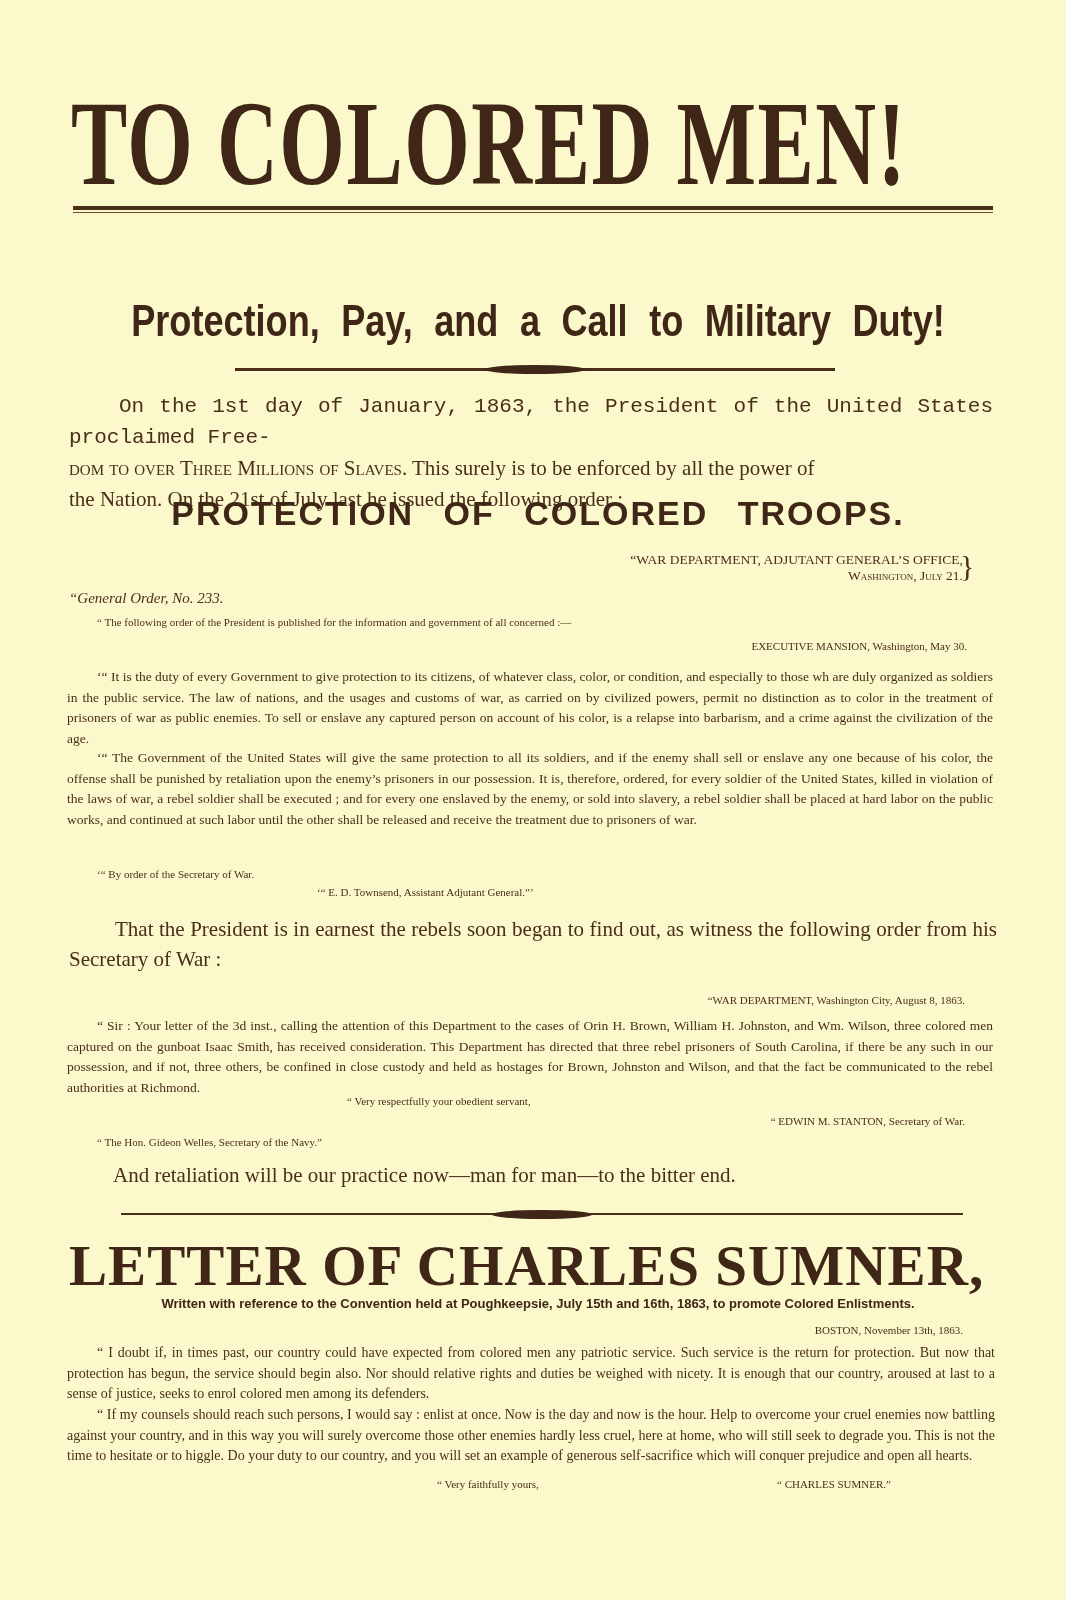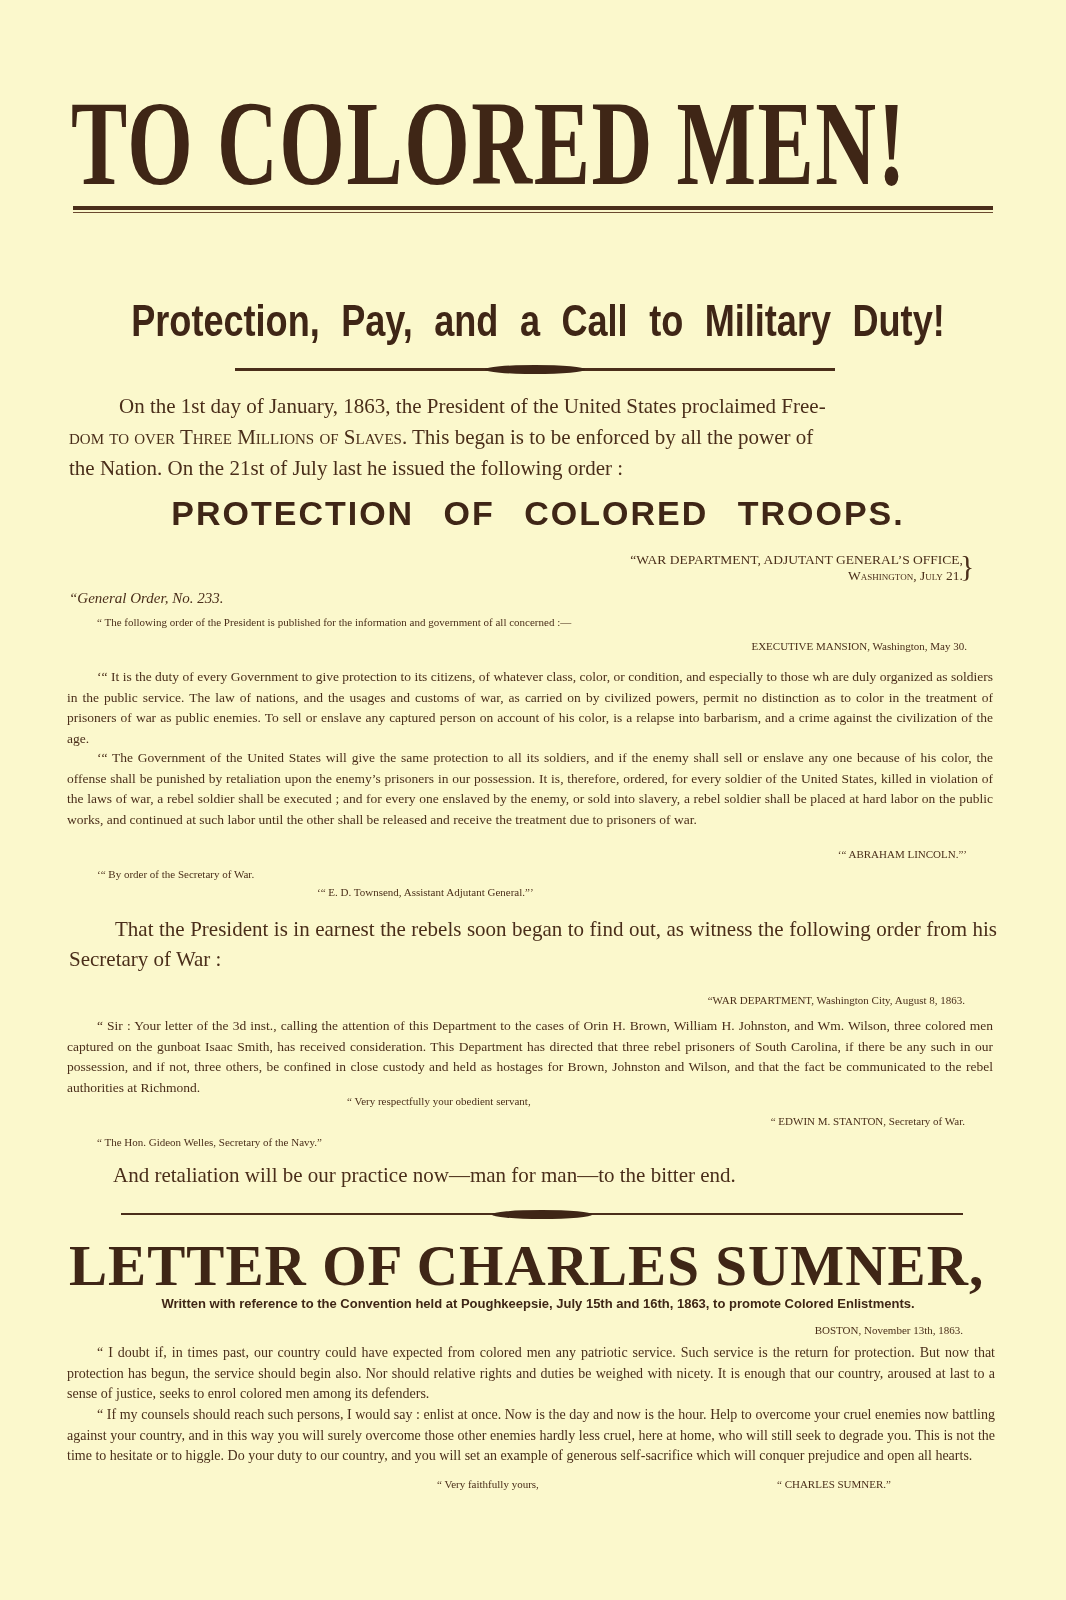--- a/index.html
+++ b/index.html
@@ -79,43 +79,42 @@
 
   <div class="abs title-main">TO COLORED MEN!</div>
   <div class="abs rule-double"></div>
   <div class="abs rule-double2"></div>
 
   <div class="abs center subtitle">Protection, Pay, and a Call to Military Duty!</div>
 
   <div class="abs orn-rule" style="top:368px; left:230px; width:600px;"></div>
 
   <div class="abs para-lg" style="top:391px; left:64px; width:924px;">
-    <div style="text-indent:50px;">On the 1st day of January, 1863, the President of the United States proclaimed Free-</div>
-    <div><span class="sc">dom to over Three Millions of Slaves.</span><span> This began is to be enforced by all the power of</span></div>
+    <div style="text-indent:50px;font-family:Liberation Mono, monospace;">On the 1st day of January, 1863, the President of the United States proclaimed Free-</div>
+    <div><span class="sc">dom to over Three Millions of Slaves.</span><span> This surely is to be enforced by all the power of</span></div>
     <div>the Nation.  On the 21st of July last he issued the following order :</div>
   </div>
 
   <div class="abs center heading-sans">PROTECTION OF COLORED TROOPS.</div>
 
   <div class="abs sm" style="top:552px; left:508px; width:450px; text-align:right; font-size:13.5px; line-height:16px;">
     <div>“WAR DEPARTMENT, ADJUTANT GENERAL’S OFFICE,</div>
     <div class="sc">Washington, July 21.</div>
   </div>
   <div class="abs" style="top:551px; left:955px; font-size:30px; line-height:30px; color:#4a2e1a;">}</div>
 
   <div class="abs md" style="top:588px; left:64px;">
     <span class="ital">“General Order,</span><span class="ital"> No. 233.</span>
   </div>
 
   <div class="abs sm" style="top:612px; left:92px; width:900px;">“ The following order of the President is published for the information and government of all concerned :—</div>
   <div class="abs sm" style="top:636px; left:500px; width:462px; text-align:right;">EXECUTIVE MANSION, Washington, May 30.</div>
 
   <div class="abs smj" style="top:667px; left:62px; width:926px; text-indent:30px;">‘“ It is the duty of every Government to give protection to its citizens, of whatever class, color, or condition, and especially to those wh are duly organized as soldiers in the public service. The law of nations, and the usages and customs of war, as carried on by civilized powers, permit no distinction as to color in the treatment of prisoners of war as public enemies. To sell or enslave any captured person on account of his color, is a relapse into barbarism, and a crime against the civilization of the age.</div>
   <div class="abs smj" style="top:748px; left:62px; width:926px; text-indent:30px;">‘“ The Government of the United States will give the same protection to all its soldiers, and if the enemy shall sell or enslave any one because of his color, the offense shall be punished by retaliation upon the enemy’s prisoners in our possession. It is, therefore, ordered, for every soldier of the United States, killed in violation of the laws of war, a rebel soldier shall be executed ; and for every one enslaved by the enemy, or sold into slavery, a rebel soldier shall be placed at hard labor on the public works, and continued at such labor until the other shall be released and receive the treatment due to prisoners of war.</div>
-  <div class="abs sm" style="top:844px; left:600px; width:362px; text-align:right;">‘“ ABRAHAM LINCOLN.”’</div>
 
   <div class="abs sm" style="top:864px; left:92px;">‘“ By order of the Secretary of War.</div>
   <div class="abs sm" style="top:882px; left:312px;">‘“ E. D. Townsend, Assistant Adjutant General.”’</div>
 
   <div class="abs para-lg" style="top:914px; left:64px; width:928px; text-indent:46px; font-size:21px; line-height:30px;">That the President is in earnest the rebels soon began to find out, as witness the following order from his Secretary of War :</div>
 
   <div class="abs sm" style="top:990px; left:500px; width:460px; text-align:right;">“WAR DEPARTMENT, Washington City, August 8, 1863.</div>
   <div class="abs smj" style="top:1016px; left:62px; width:926px; text-indent:30px;">“ Sir :  Your letter of the 3d inst., calling the attention of this Department to the cases of Orin H. Brown, William H. Johnston, and Wm. Wilson, three colored men captured on the gunboat Isaac Smith, has received consideration. This Department has directed that three rebel prisoners of South Carolina, if there be any such in our possession, and if not, three others, be confined in close custody and held as hostages for Brown, Johnston and Wilson, and that the fact be communicated to the rebel authorities at Richmond.</div>
   <div class="abs sm" style="top:1091px; left:342px;">“ Very respectfully your obedient servant,</div>
   <div class="abs sm" style="top:1111px; left:500px; width:460px; text-align:right;">“ EDWIN M. STANTON, Secretary of War.</div>

